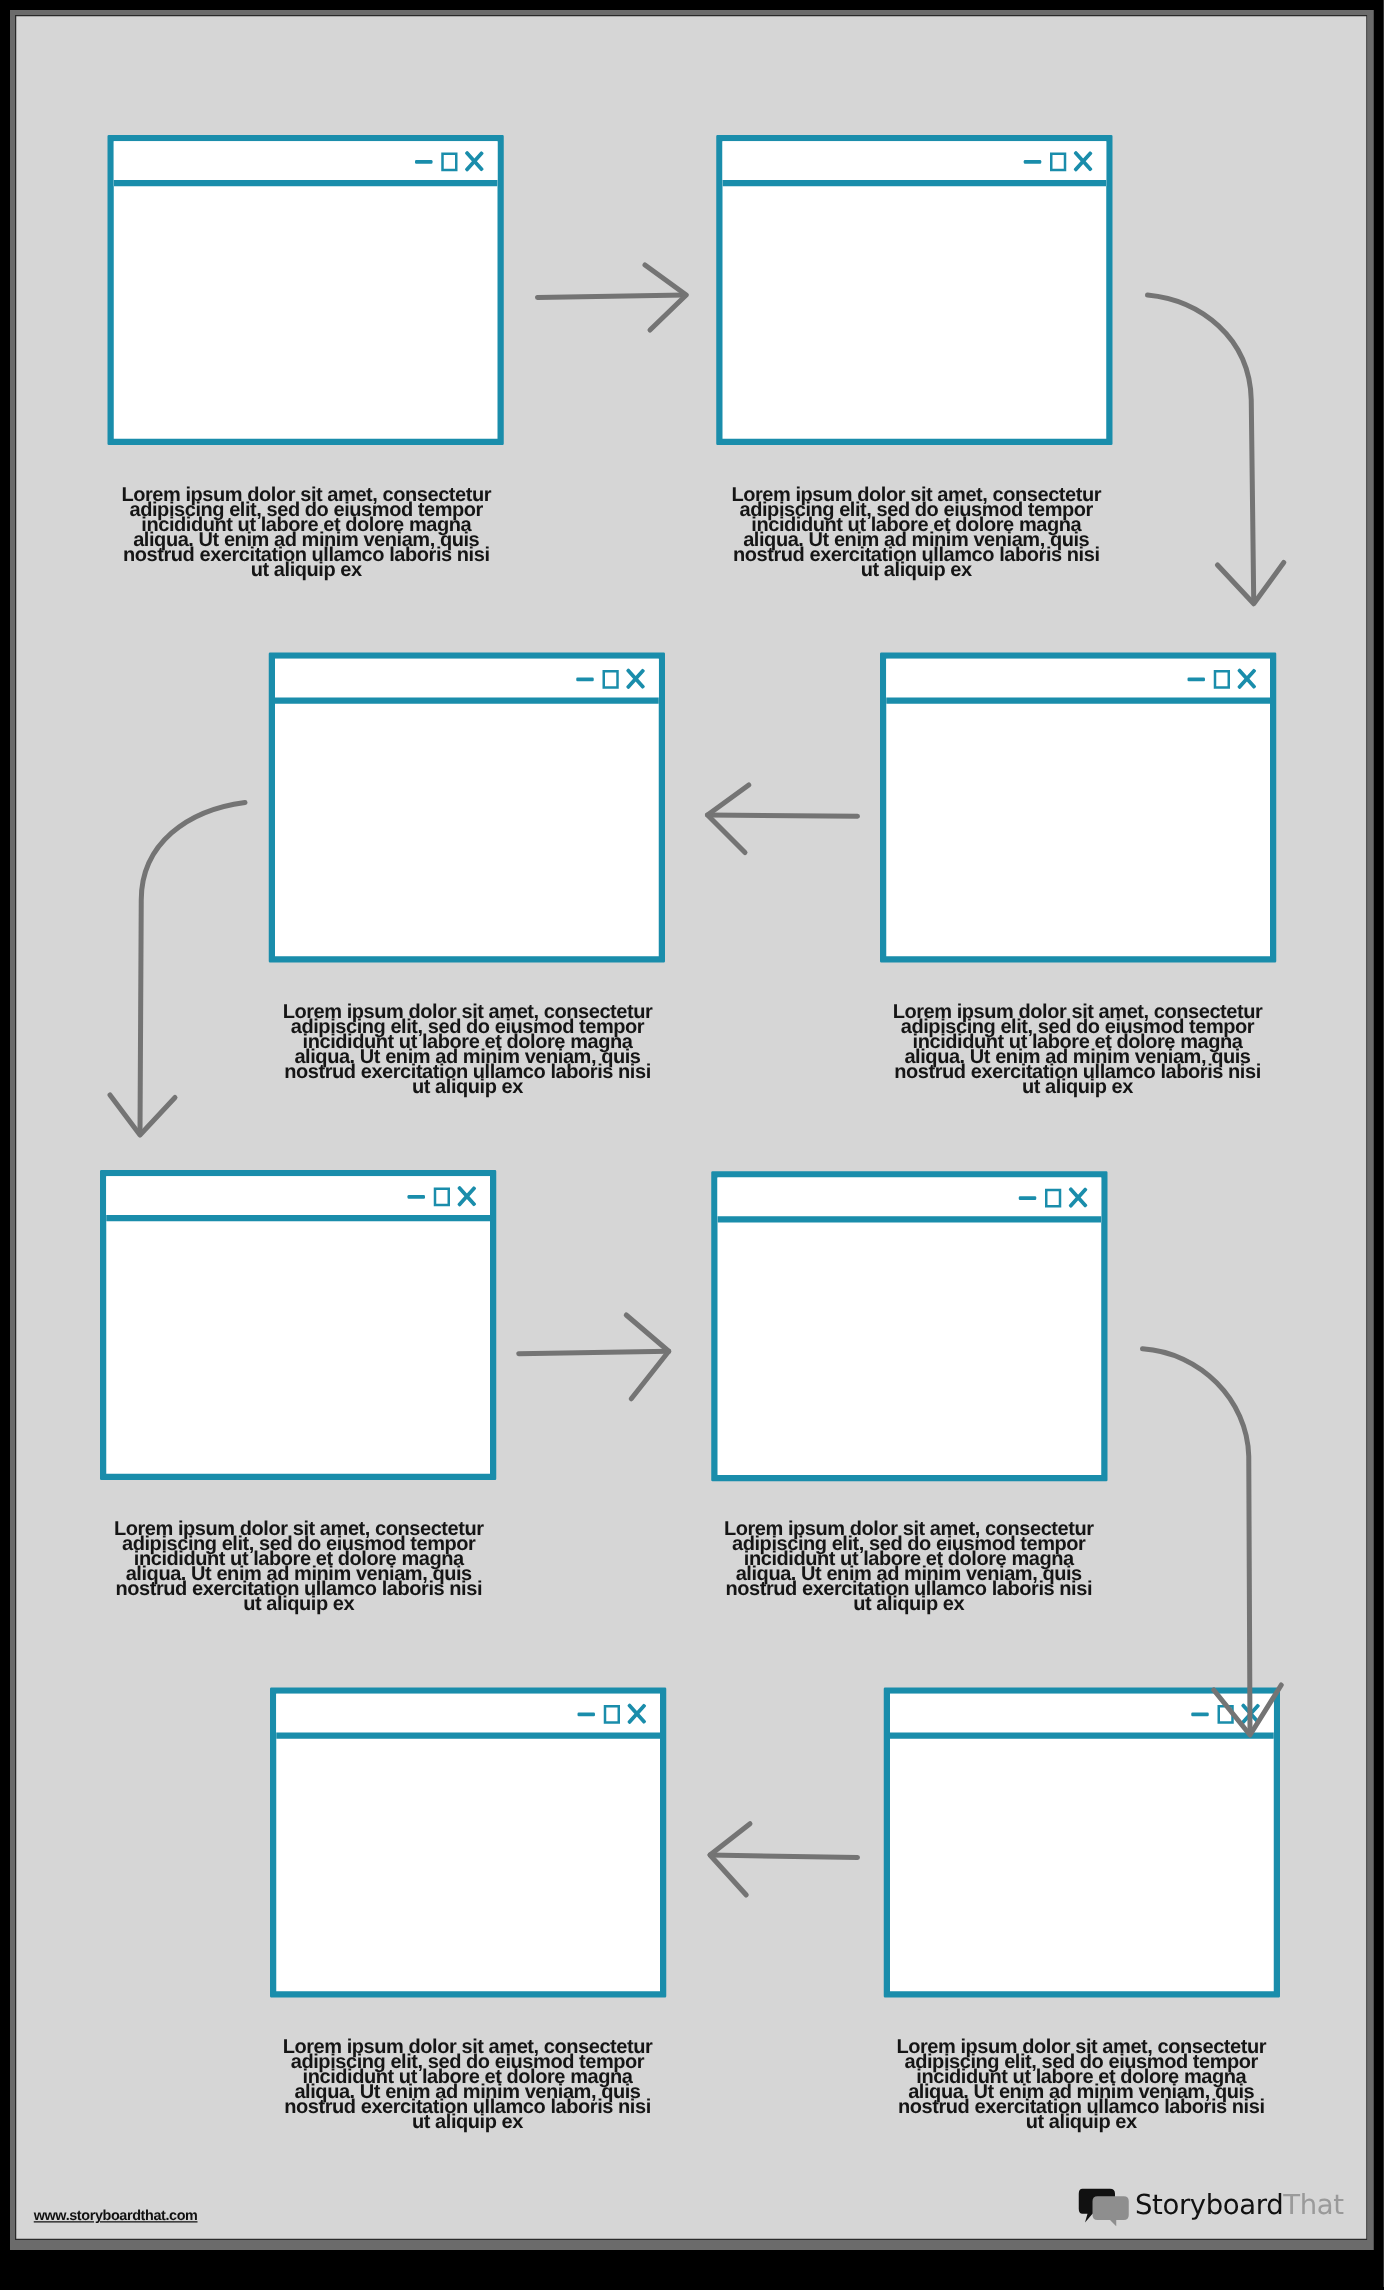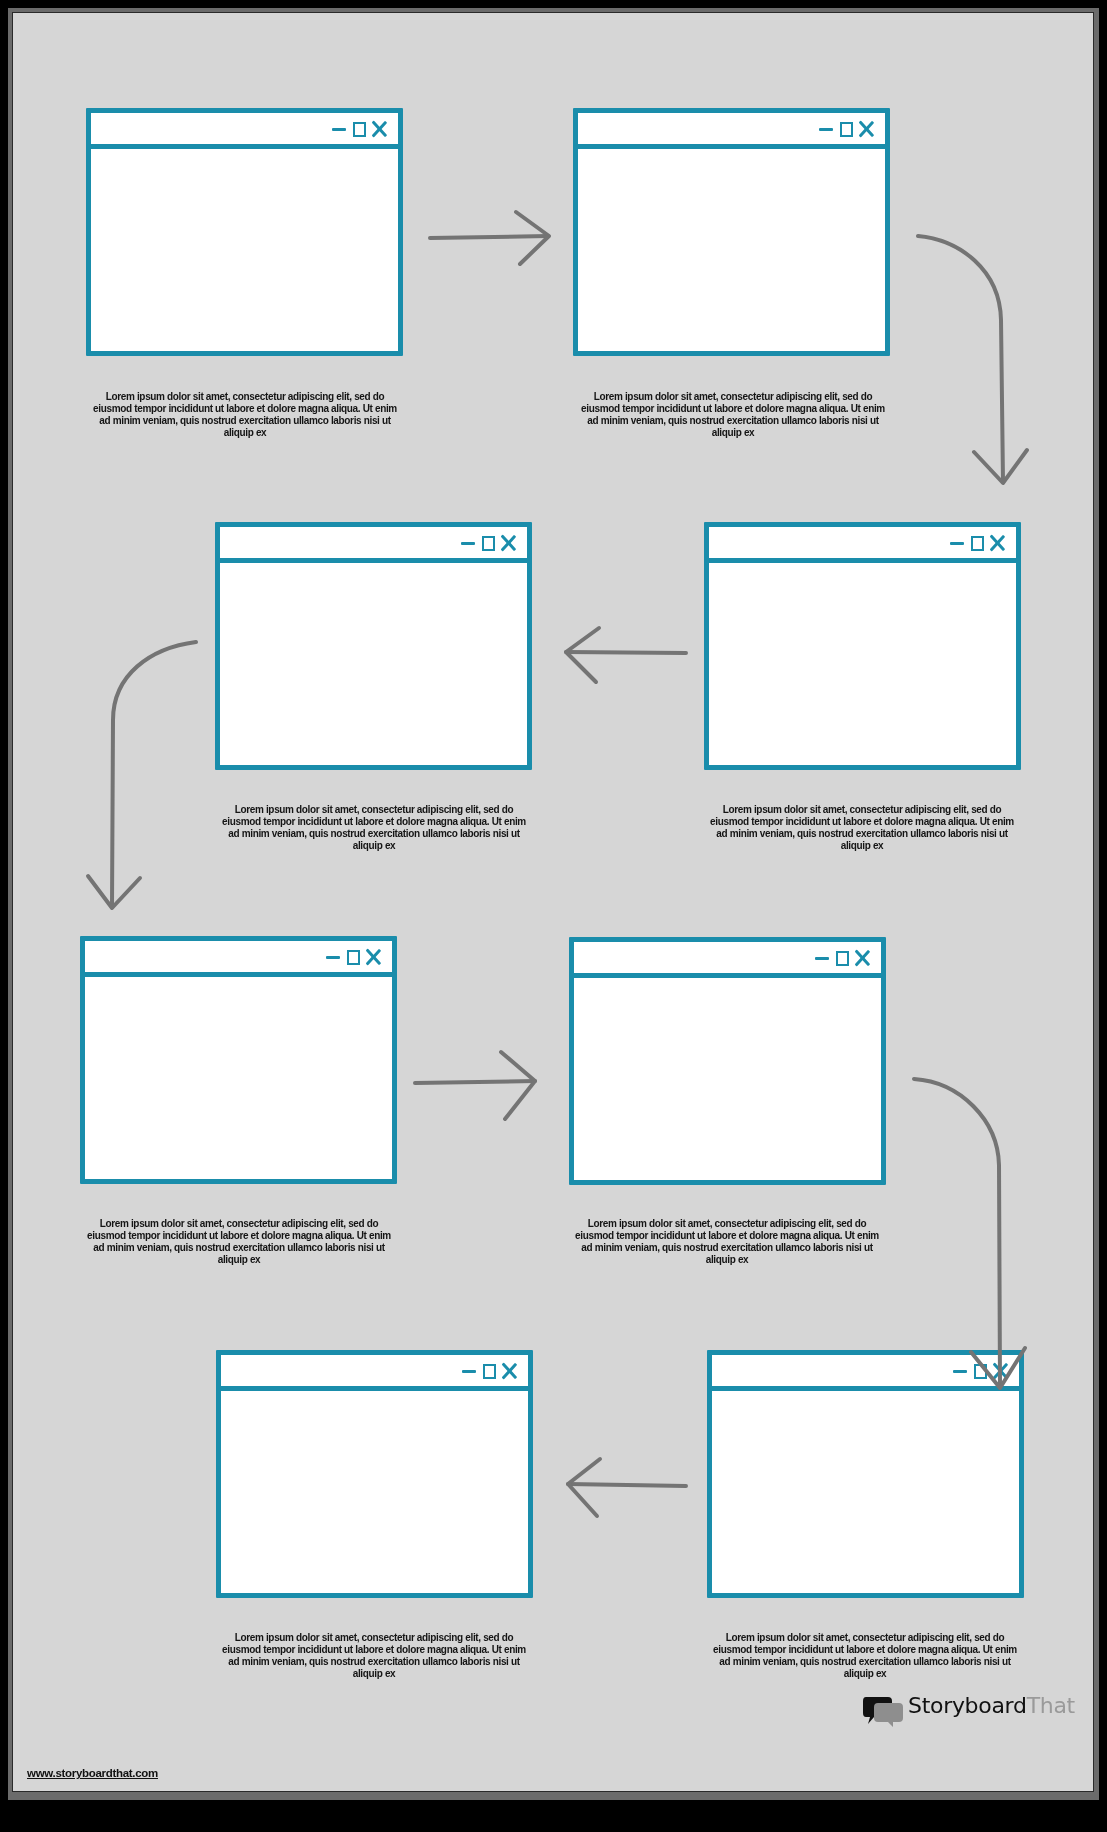--- a/index.html
+++ b/index.html
@@ -35,31 +35,31 @@
   .ctrl-close::before, .ctrl-close::after {
     content: ""; position: absolute; left: 8px; top: -1px; width: 2.5px; height: 20px;
     background: #1a8dab; border-radius: 1px;
   }
   .ctrl-close::before { transform: rotate(42deg); }
   .ctrl-close::after { transform: rotate(-42deg); }
   .win .content { position: absolute; left: 0; right: 0; top: 36px; bottom: 0; }
   .caption {
     position: absolute; width: 310px; text-align: center;
     font-family: "Liberation Sans", sans-serif; font-weight: bold;
-    font-size: 10px; line-height: 12px; color: #151515;
+    font-size: 16px; line-height: 12px; color: #151515;
     letter-spacing: -0.35px;
   }
   svg.arrows { position: absolute; left: 0; top: 0; width: 1107px; height: 1832px; pointer-events: none; }
   .footer-url {
     position: absolute; left: 27px; top: 1767px;
     font-family: "Liberation Sans", sans-serif; font-weight: bold; font-size: 11.5px;
     color: #111111; letter-spacing: -0.3px; text-decoration: underline;
   }
   .logo {
-    position: absolute; left: 862px; top: 1693px; height: 34px; display: flex; 
+    position: absolute; left: 862px; top: 1747px; height: 34px; display: flex; align-items: center;
   }
   .logo-icon { position: relative; width: 42px; height: 34px; }
   .logo-text { font-family: "DejaVu Sans", sans-serif; font-size: 22px; letter-spacing: -0.3px; margin-left: 4px; }
   .logo-text .a { color: #111111; }
   .logo-text .b { color: #9a9a9a; }
 </style>
 </head>
 <body>
 
 <div class="frame-outer"></div>

